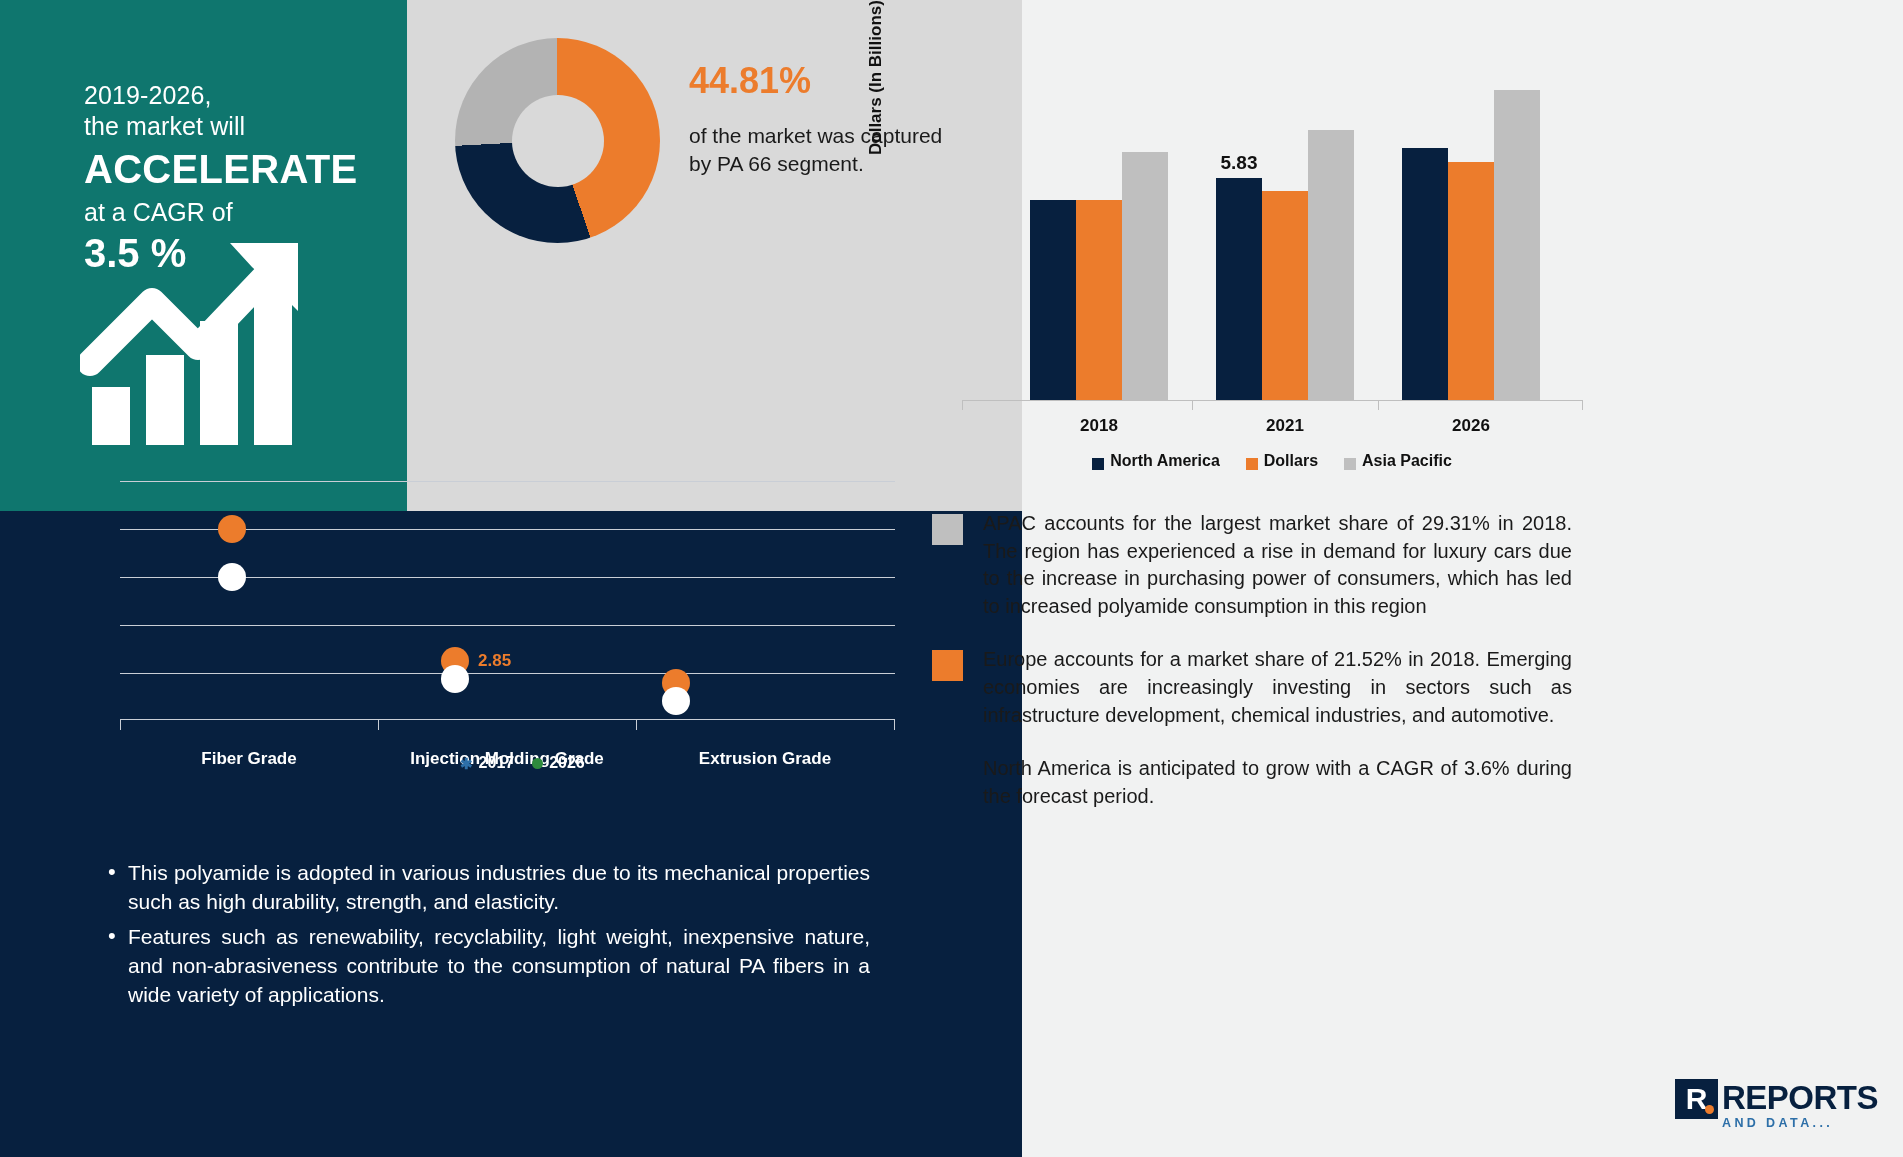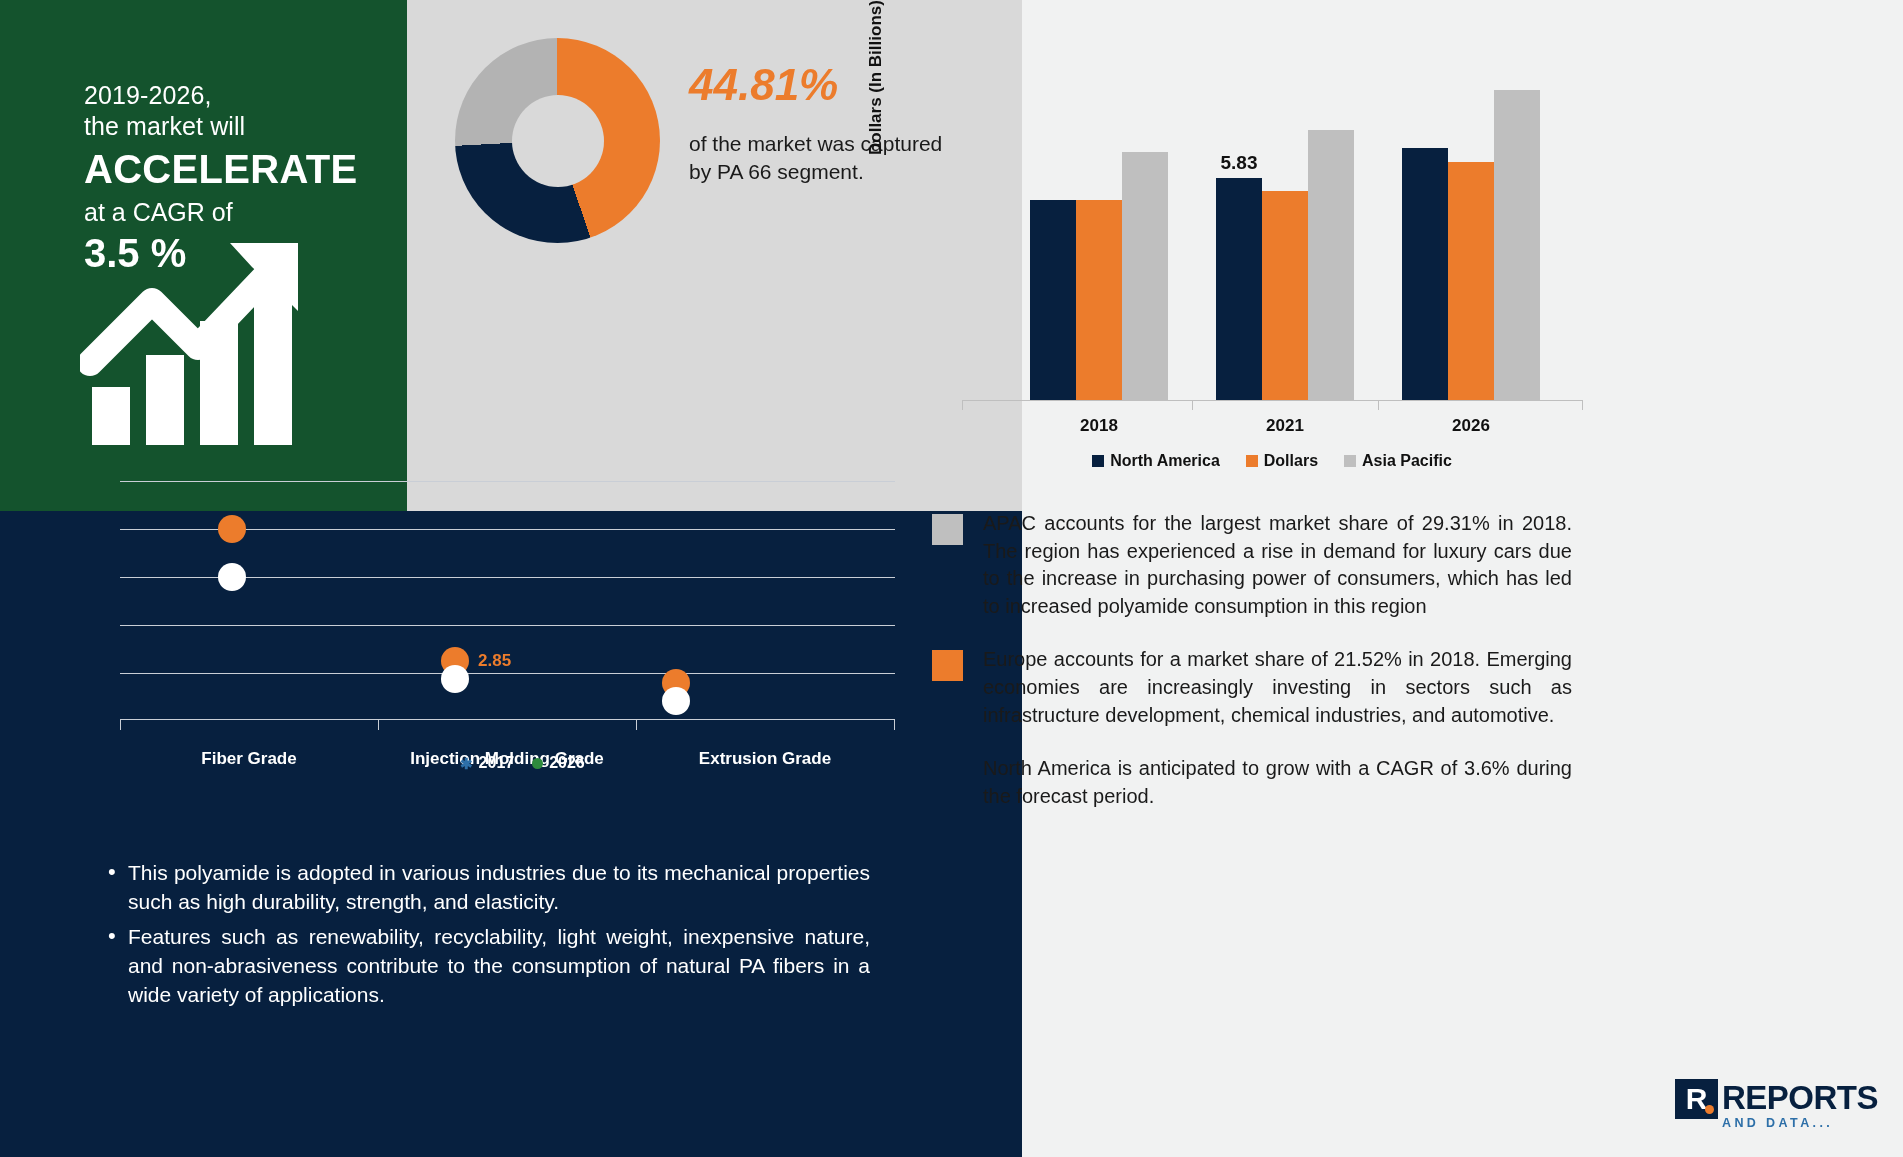--- a/index.html
+++ b/index.html
@@ -7,21 +7,21 @@
   body {
     font-family:"Liberation Sans", sans-serif;
     background:#ffffff;
     overflow:hidden;
   }
   .page { position:relative; width:1903px; height:1157px; }
 
   
   .orange-panel {
     position:absolute; left:0; top:0; width:407px; height:511px;
-    background:#14532d;
+    background:#0f766e;
     color:#ffffff;
   }
   .op-text { position:absolute; left:84px; top:80px; width:300px; line-height:1.22; }
   .op-l1 { font-size:25px; font-weight:400; letter-spacing:.1px; }
   .op-l2 { font-size:25px; font-weight:400; letter-spacing:.1px; }
   .op-big { font-size:40px; font-weight:700; letter-spacing:.3px; margin-top:4px; }
   .op-l3 { font-size:25px; font-weight:400; margin-top:3px; }
   .op-num { font-size:40px; font-weight:700; margin-top:2px; }
 
   .growth-icon { position:absolute; left:80px; top:235px; width:255px; height:210px; }
@@ -38,21 +38,21 @@
         #ec7c2c 0deg 161.3deg,
         #07203f 161.3deg 267.0deg,
         #b3b3b3 267.0deg 360deg
       );
   }
   .donut-hole {
     position:absolute; left:50%; top:50%; transform:translate(-50%,-50%);
     width:92px; height:92px; border-radius:50%; background:#d9d9d9;
   }
   .pct-block { position:absolute; left:282px; top:62px; width:260px; }
-  .pct-num { font-size:44px; font-weight:700; color:#ec7c2c; line-height:1.05;font-style:italic; }
+  .pct-num { font-size:36px; font-weight:700; color:#ec7c2c; line-height:1.05; }
   .pct-desc { font-size:21px; color:#1a1a1a; line-height:1.33; margin-top:22px; }
 
   .gray-para {
     position:absolute; left:38px; top:300px; width:420px;
     font-size:21px; font-weight:700; color:#111111; line-height:1.33;
   }
 
   
   .navy-panel {
     position:absolute; left:0; top:511px; width:1022px; height:646px;
@@ -123,21 +123,21 @@
   }
   .bc-xlabel {
     position:absolute; top:356px; font-size:17px; font-weight:700; color:#111;
     transform:translateX(-50%);
   }
   .bc-legend {
     position:absolute; left:20px; top:392px; width:620px;
     display:flex; justify-content:center; gap:26px; align-items:center;
     font-size:16px; font-weight:700; color:#111;
   }
-  .bc-leg-item { display:flex; align-items:center; gap:6px; }
+  .bc-leg-item { display:flex; align-items:flex-end; gap:6px; }
   .bc-leg-swatch { width:12px; height:12px; }
 
   .notes { position:absolute; left:-90px; top:510px; width:640px; }
   .note { display:flex; gap:20px; margin-bottom:26px; }
   .note-swatch { flex:0 0 auto; width:31px; height:31px; margin-top:4px; }
   .note-text { font-size:20px; line-height:1.38; color:#1a1a1a; text-align:justify; }
 
   .logo { position:absolute; right:25px; bottom:28px; display:flex; align-items:flex-start; gap:4px; }
   .logo-mark {
     width:43px; height:40px; background:#07203f; color:#fff;

